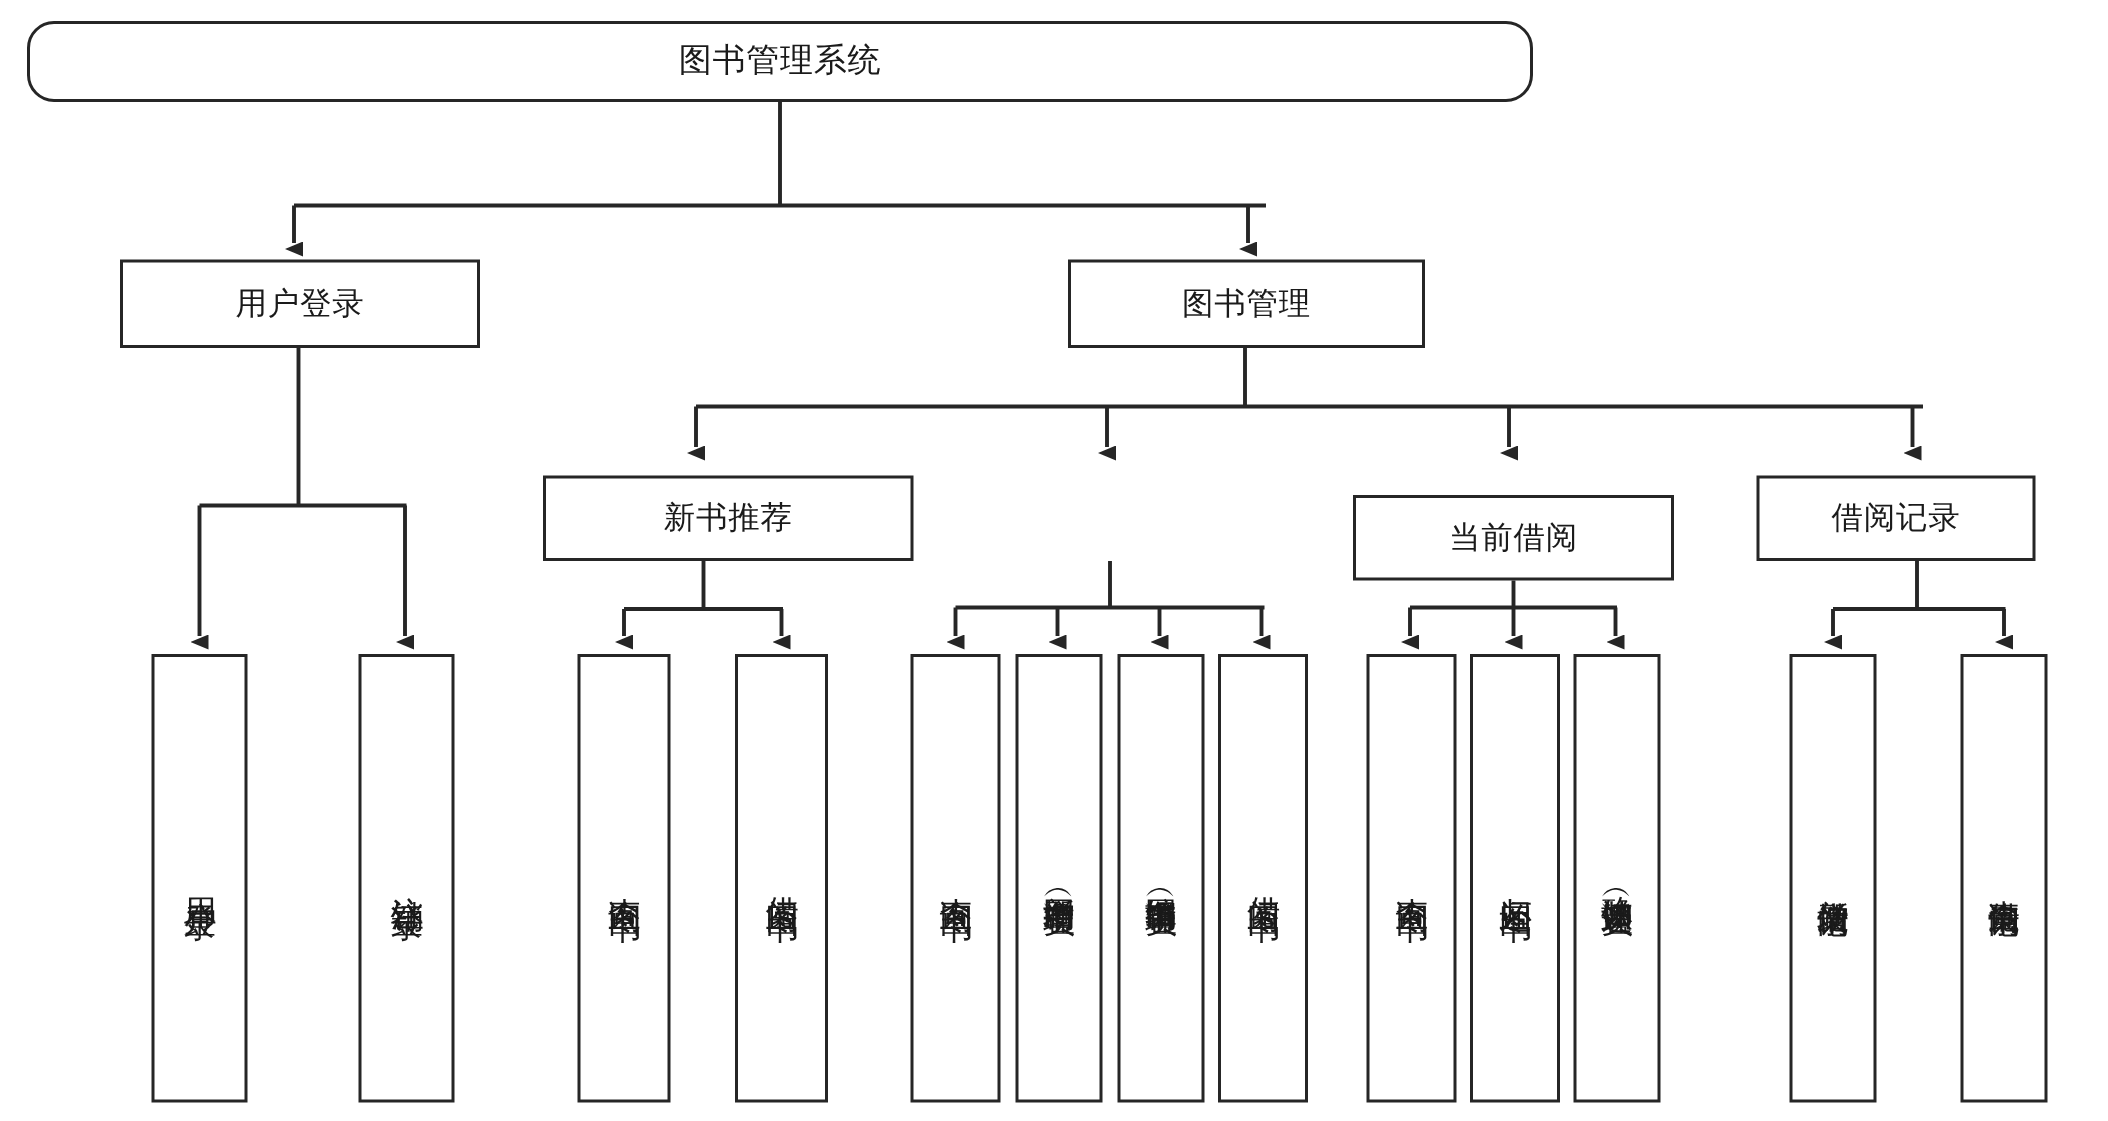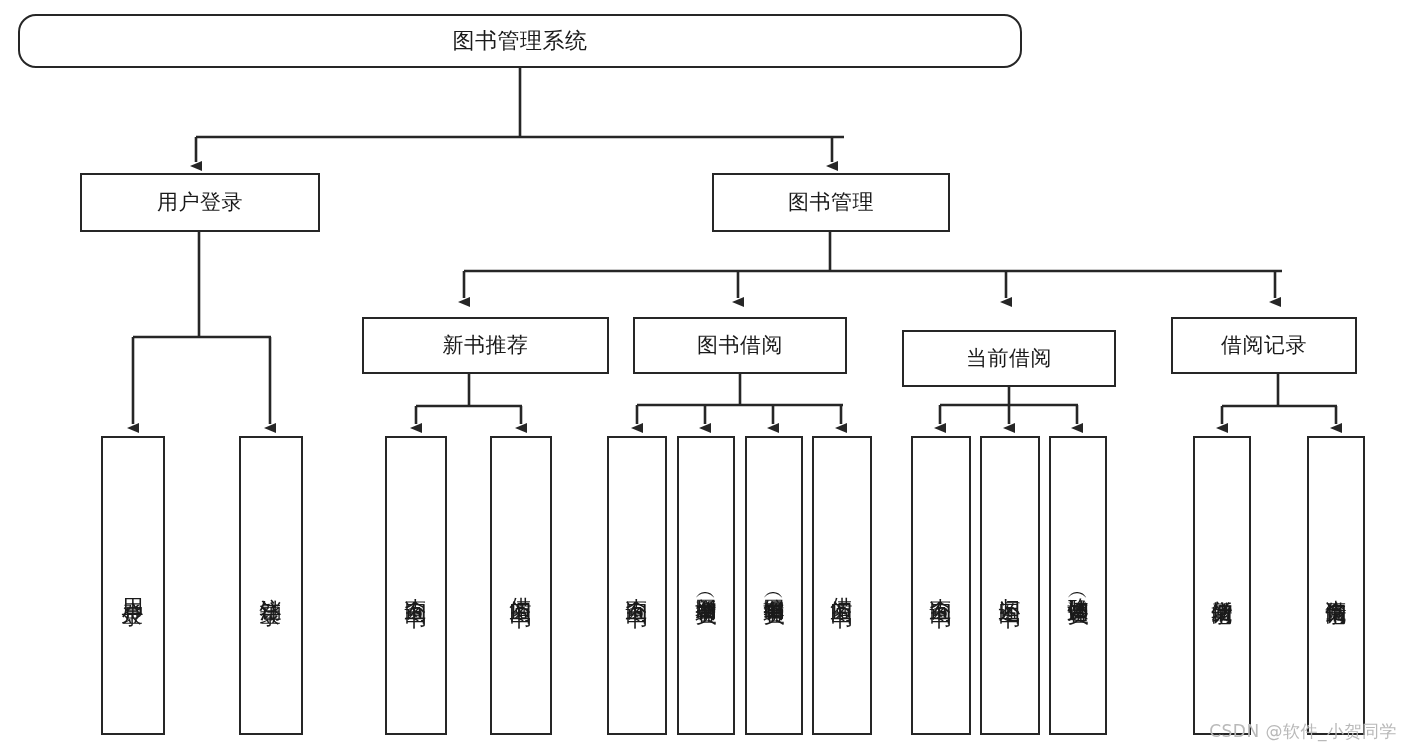--- a/index.html
+++ b/index.html
@@ -128,23 +128,20 @@
   <div class="node h-node" style="left:80px; top:173px; width:240px; height:59px;">
     <span class="lbl">用户登录</span>
   </div>
   <div class="node h-node" style="left:712px; top:173px; width:238px; height:59px;">
     <span class="lbl">图书管理</span>
   </div>
 
   <div class="node h-node" style="left:362px; top:317px; width:247px; height:57px;">
     <span class="lbl">新书推荐</span>
   </div>
-  <div class="node h-node" style="left:633px; top:317px; width:214px; height:57px;">
-    <span class="lbl">图书借阅</span>
-  </div>
   <div class="node h-node" style="left:902px; top:330px; width:214px; height:57px;">
     <span class="lbl">当前借阅</span>
   </div>
   <div class="node h-node" style="left:1171px; top:317px; width:186px; height:57px;">
     <span class="lbl">借阅记录</span>
   </div>
 
   <div class="node v-node" style="left:101px; top:436px; width:64px; height:299px;">
     <span class="lbl">用户登录</span>
   </div>
@@ -182,14 +179,13 @@
     <span class="lbl">确认归还（管理员）</span>
   </div>
 
   <div class="node v-node narrow" style="left:1193px; top:436px; width:58px; height:299px;">
     <span class="lbl">新增借阅记录</span>
   </div>
   <div class="node v-node narrow" style="left:1307px; top:436px; width:58px; height:299px;">
     <span class="lbl">查询借阅记录</span>
   </div>
 
-  <div class="watermark">CSDN @软件_小贺同学</div>
 </div>
 
 </body></html>

